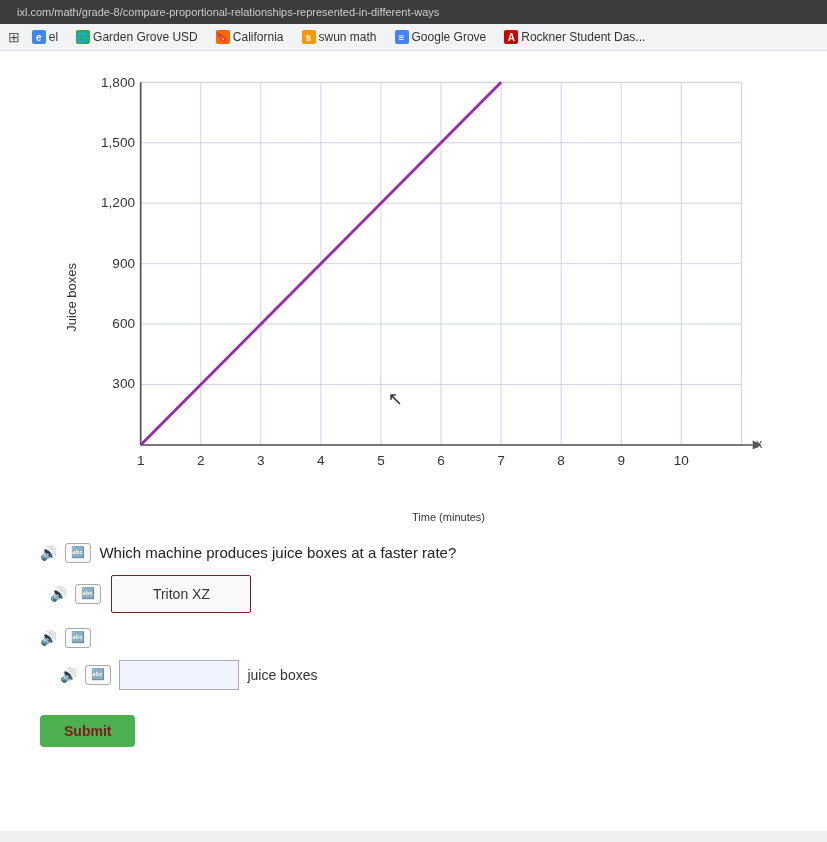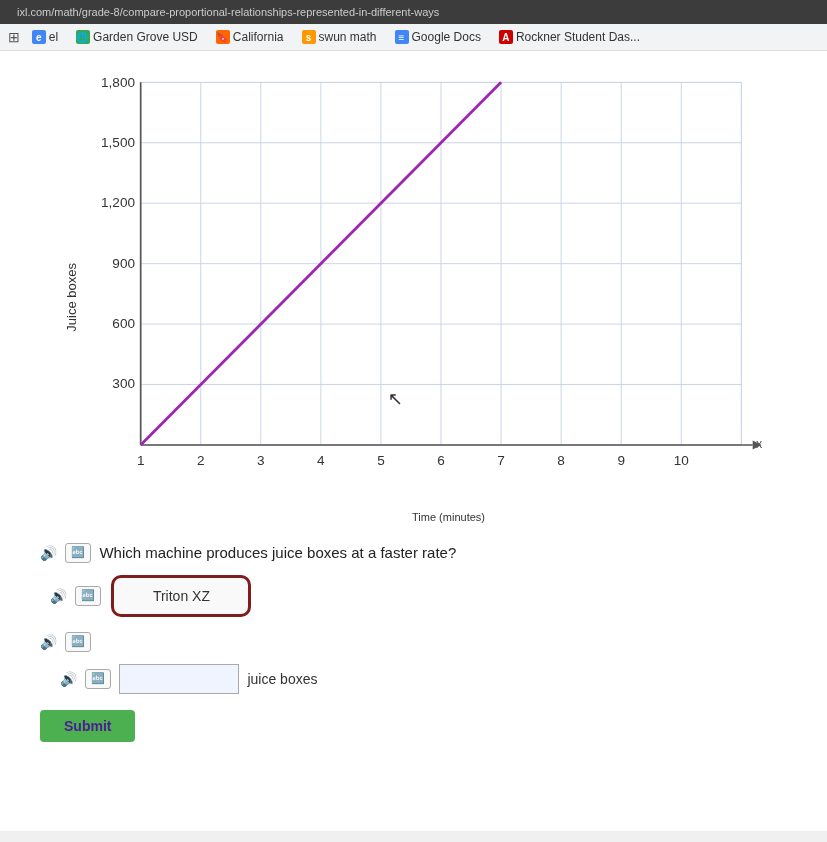--- a/index.html
+++ b/index.html
@@ -142,27 +142,27 @@
     }
 
     .answer-boxes {
       display: flex;
       gap: 10px;
       margin-left: 60px;
       margin-bottom: 15px;
     }
 
     .answer-box {
-      border: 3px solid #7f1d1d;
+      border: 1px solid #7f1d1d;
       background: #f9f9f9;
       padding: 10px 30px;
       font-size: 14px;
       color: #333;
       cursor: pointer;
-      border-radius: 10px;
+      border-radius: 2px;
       min-width: 140px;
       text-align: center;
     }
 
     .input-row {
       display: flex;
       align-items: center;
       gap: 8px;
       margin-top: 10px;
     }
@@ -176,28 +176,28 @@
       outline: none;
     }
 
     .juice-label {
       font-size: 14px;
       color: #333;
     }
 
     .submit-btn {
       background: #4caf50;
-      color: #4c1d95;
+      color: #7f1d1d;
       border: none;
       padding: 8px 24px;
       font-size: 14px;
       font-weight: bold;
       border-radius: 4px;
       cursor: pointer;
-      margin-top: 16px;
+      margin-top: 25px;
     }
   </style>
 </head>
 <body>
 
 <div class="browser-bar">
   <span class="url">ixl.com/math/grade-8/compare-proportional-relationships-represented-in-different-ways</span>
 </div>
 
 <div class="bookmarks-bar">
@@ -218,21 +218,21 @@
     <span>California</span>
   </div>
 
   <div class="bookmark-item">
     <span class="bookmark-favicon" style="background:#ff9800;color:white;">s</span>
     <span>swun math</span>
   </div>
 
   <div class="bookmark-item">
     <span class="bookmark-favicon fav-docs">≡</span>
-    <span>Google Docs</span>
+    <span>Google Grove</span>
   </div>
 
   <div class="bookmark-item">
     <span class="bookmark-favicon fav-aeries">A</span>
     <span>Rockner Student Das...</span>
   </div>
 </div>
 
 <div class="main-content">
 

